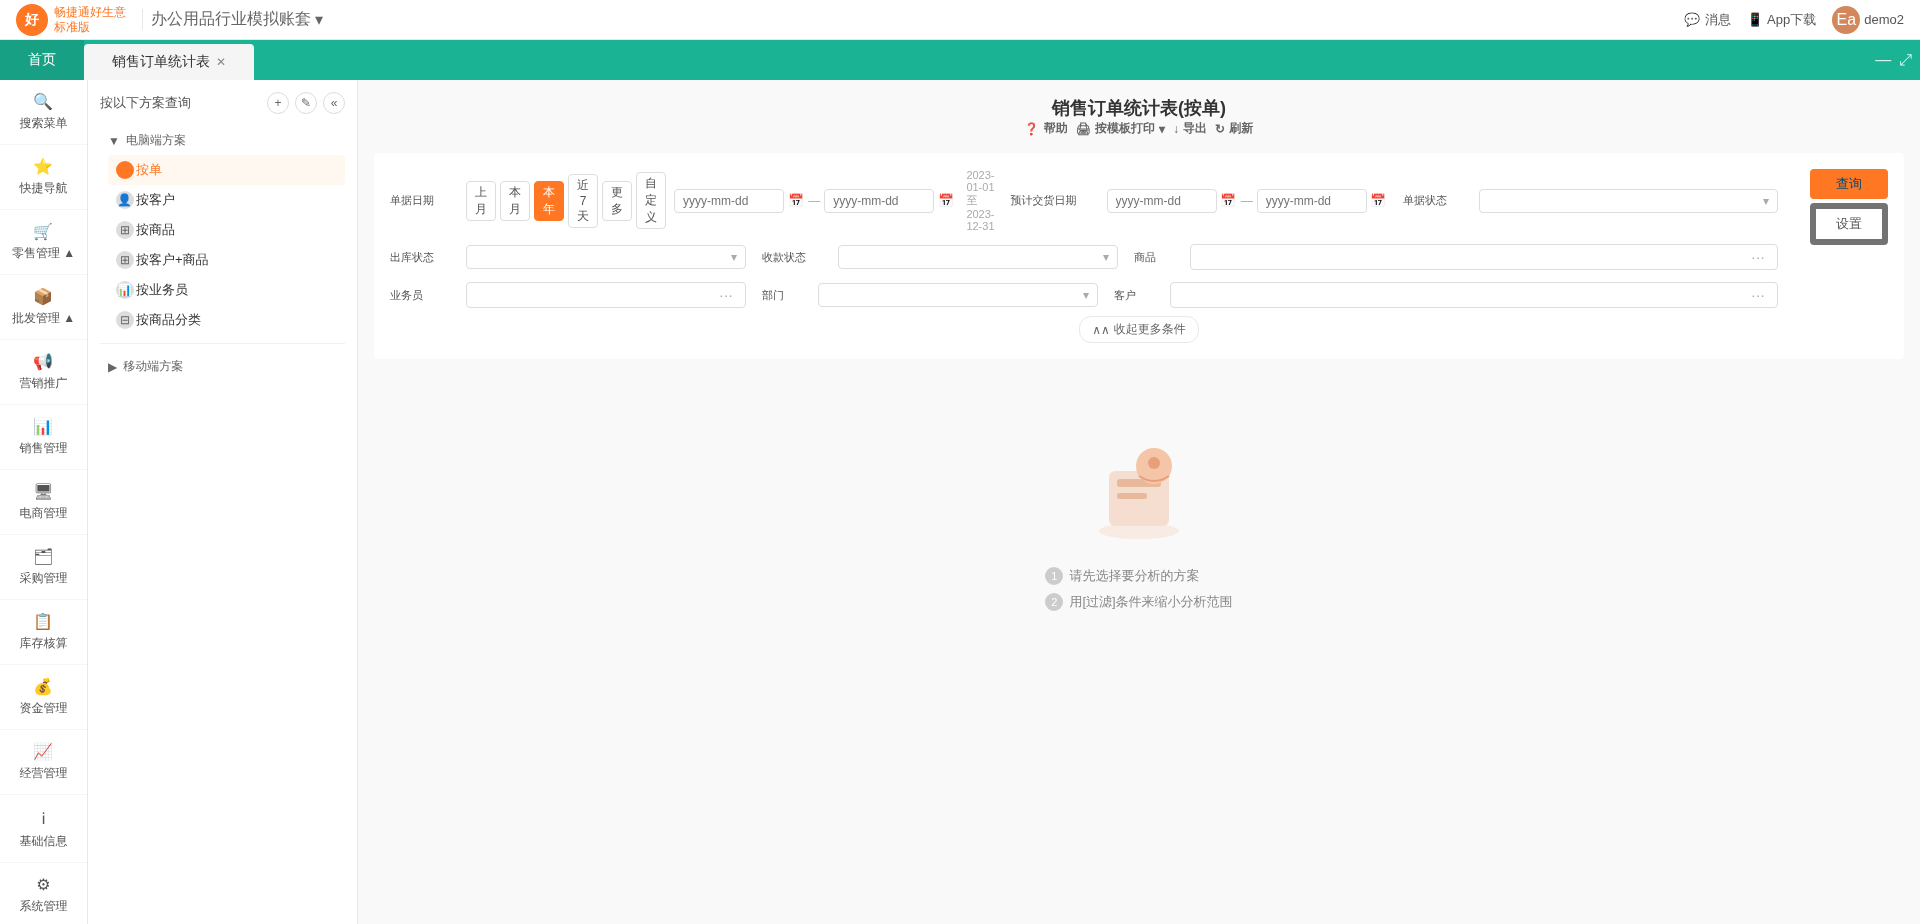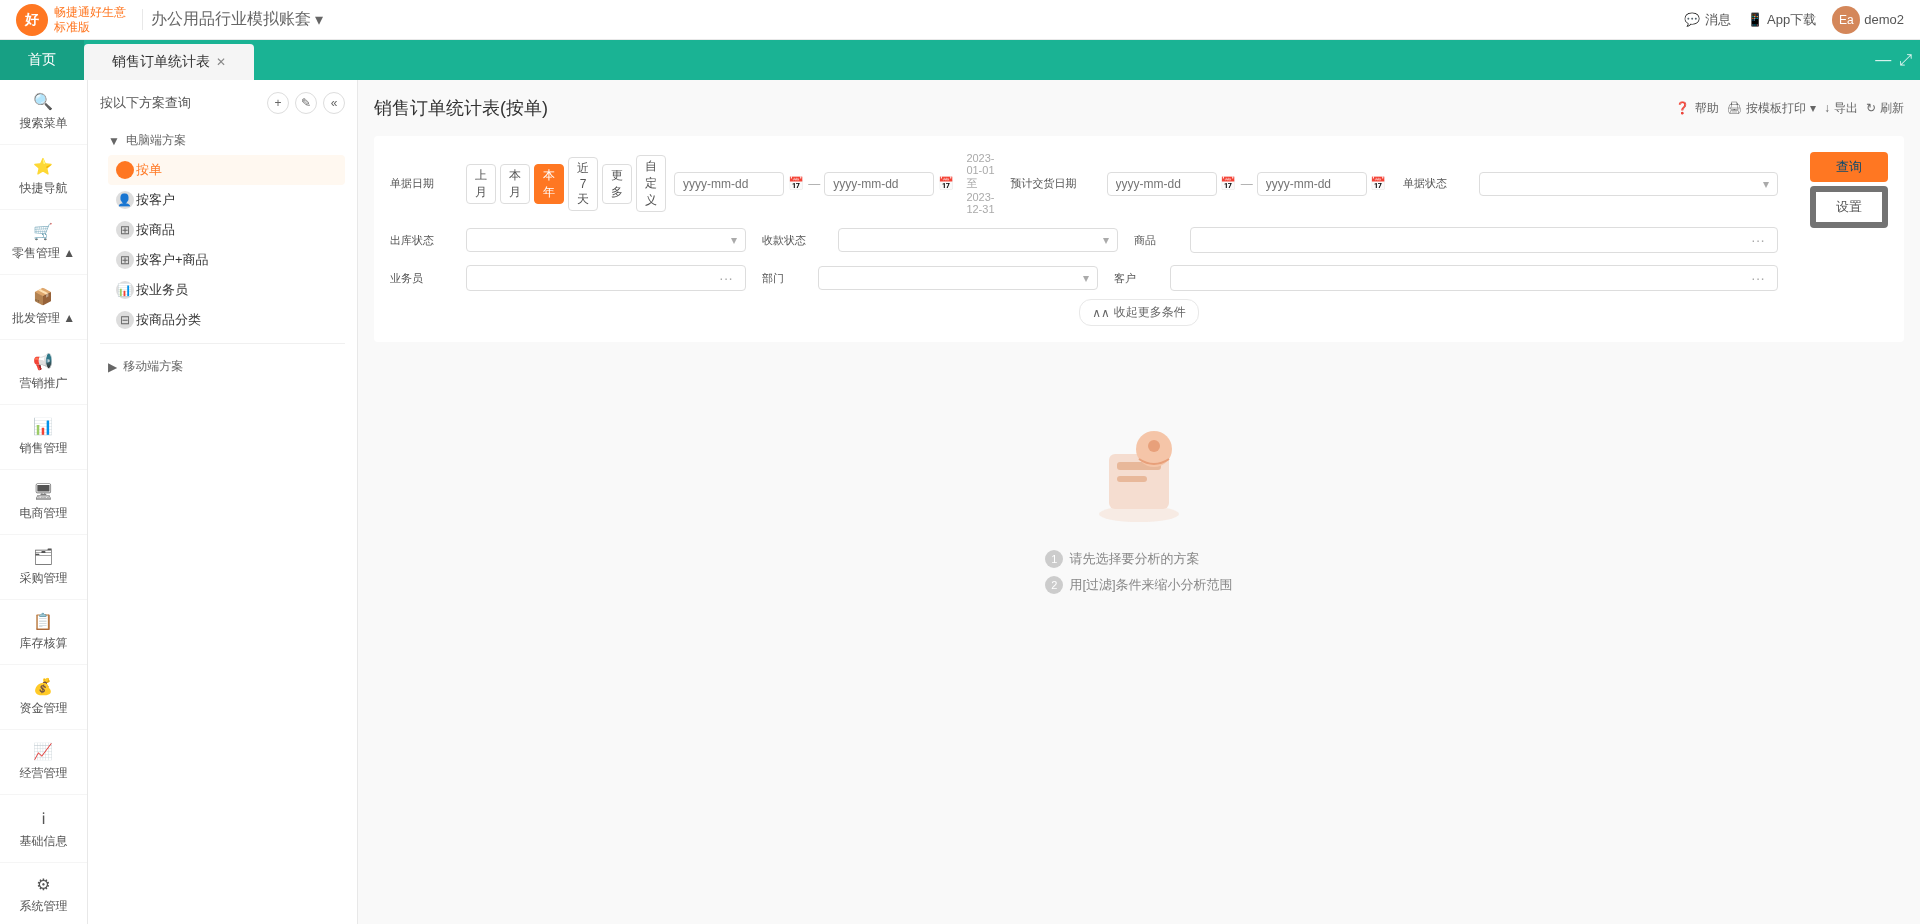--- a/index.html
+++ b/index.html
@@ -7,21 +7,21 @@
 
     
     .top-bar { background: #fff; height: 40px; display: flex; align-items: center; padding: 0 16px; border-bottom: 1px solid #e8e8e8; justify-content: space-between; flex-shrink: 0; }
     .top-bar-left { display: flex; align-items: center; gap: 8px; }
     .logo-area { display: flex; align-items: center; gap: 6px; }
     .logo-icon { width: 32px; height: 32px; background: #ff7722; border-radius: 50%; display: flex; align-items: center; justify-content: center; color: white; font-size: 14px; font-weight: bold; }
     .logo-text { font-size: 12px; color: #ff7722; line-height: 1.2; }
     .app-selector { display: flex; align-items: center; gap: 4px; font-size: 16px; color: #666; cursor: pointer; padding: 0 8px; border-left: 1px solid #e8e8e8; margin-left: 8px; }
     .top-bar-right { display: flex; align-items: center; gap: 16px; font-size: 13px; color: #555; }
     .top-bar-right span { display: flex; align-items: center; gap: 4px; cursor: pointer; }
-    .avatar { width: 28px; height: 28px; border-radius: 50%; background: #d4875a; display: flex; align-items: center; justify-content: center; color: white; font-size: 12px; }
+    .avatar { width: 28px; height: 28px; border-radius: 50%; background: #d4875a; display: flex; align-items: center; justify-content: center; color: white; font-size: 16px; }
 
     
     .tab-bar { background: #1ab394; height: 40px; display: flex; align-items: center; padding: 0 0 0 0; flex-shrink: 0; }
     .tab-item { height: 40px; padding: 0 28px; display: flex; align-items: center; cursor: pointer; font-size: 14px; color: rgba(255,255,255,0.85); gap: 6px; }
     .tab-item.home { color: white; background: rgba(0,0,0,0.1); }
     .tab-item.active { background: #f5f5f5; color: #333; border-radius: 4px 4px 0 0; margin-top: 4px; height: 36px; }
     .tab-close { font-size: 12px; color: #888; cursor: pointer; }
     .tab-bar-actions { margin-left: auto; display: flex; align-items: center; padding-right: 8px; gap: 8px; }
     .tab-bar-actions span { color: rgba(255,255,255,0.85); font-size: 16px; cursor: pointer; }
 
@@ -45,21 +45,21 @@
     .tree-item { padding: 6px 8px; cursor: pointer; border-radius: 4px; display: flex; align-items: center; gap: 2px; font-size: 13px; color: #333; }
     .tree-item.active { background: #fff8f0; color: #ff7722; }
     .tree-item.active .item-icon { color: #ff7722; }
     .tree-item .item-icon { width: 18px; height: 18px; display: flex; align-items: center; justify-content: center; font-size: 12px; border-radius: 50%; background: #ff7722; color: white; flex-shrink: 0; }
     .tree-item .item-icon.gray { background: #ddd; color: #666; }
     .tree-group { margin-left: 8px; }
     .tree-section { font-size: 12px; color: #666; padding: 6px 8px; display: flex; align-items: center; gap: 6px; cursor: pointer; }
 
     
     .main-panel { flex: 1; padding: 16px; background: #f9f9f9; }
-    .page-title { font-size: 18px; font-weight: normal; color: #333; margin-bottom: 16px; display: flex; align-items: center; justify-content: space-between; }
+    .page-title { font-size: 18px; font-weight: bold; color: #333; margin-bottom: 16px; display: flex; align-items: center; justify-content: space-between; flex-direction: column; }
     .page-title-actions { display: flex; gap: 8px; font-size: 12px; }
     .title-action { display: flex; align-items: center; gap: 4px; cursor: pointer; color: #666; }
 
     
     .filter-area { background: #fff; padding: 16px; border-radius: 4px; margin-bottom: 12px; }
     .filter-row { display: flex; align-items: center; gap: 16px; margin-bottom: 12px; flex-wrap: wrap; }
     .filter-row:last-child { margin-bottom: 0; }
     .filter-label { font-size: 11px; color: #555; white-space: nowrap; min-width: 60px; }
     .filter-group { display: flex; align-items: center; gap: 8px; flex: 1; }
     .date-shortcuts { display: flex; gap: 4px; align-items: center; }

